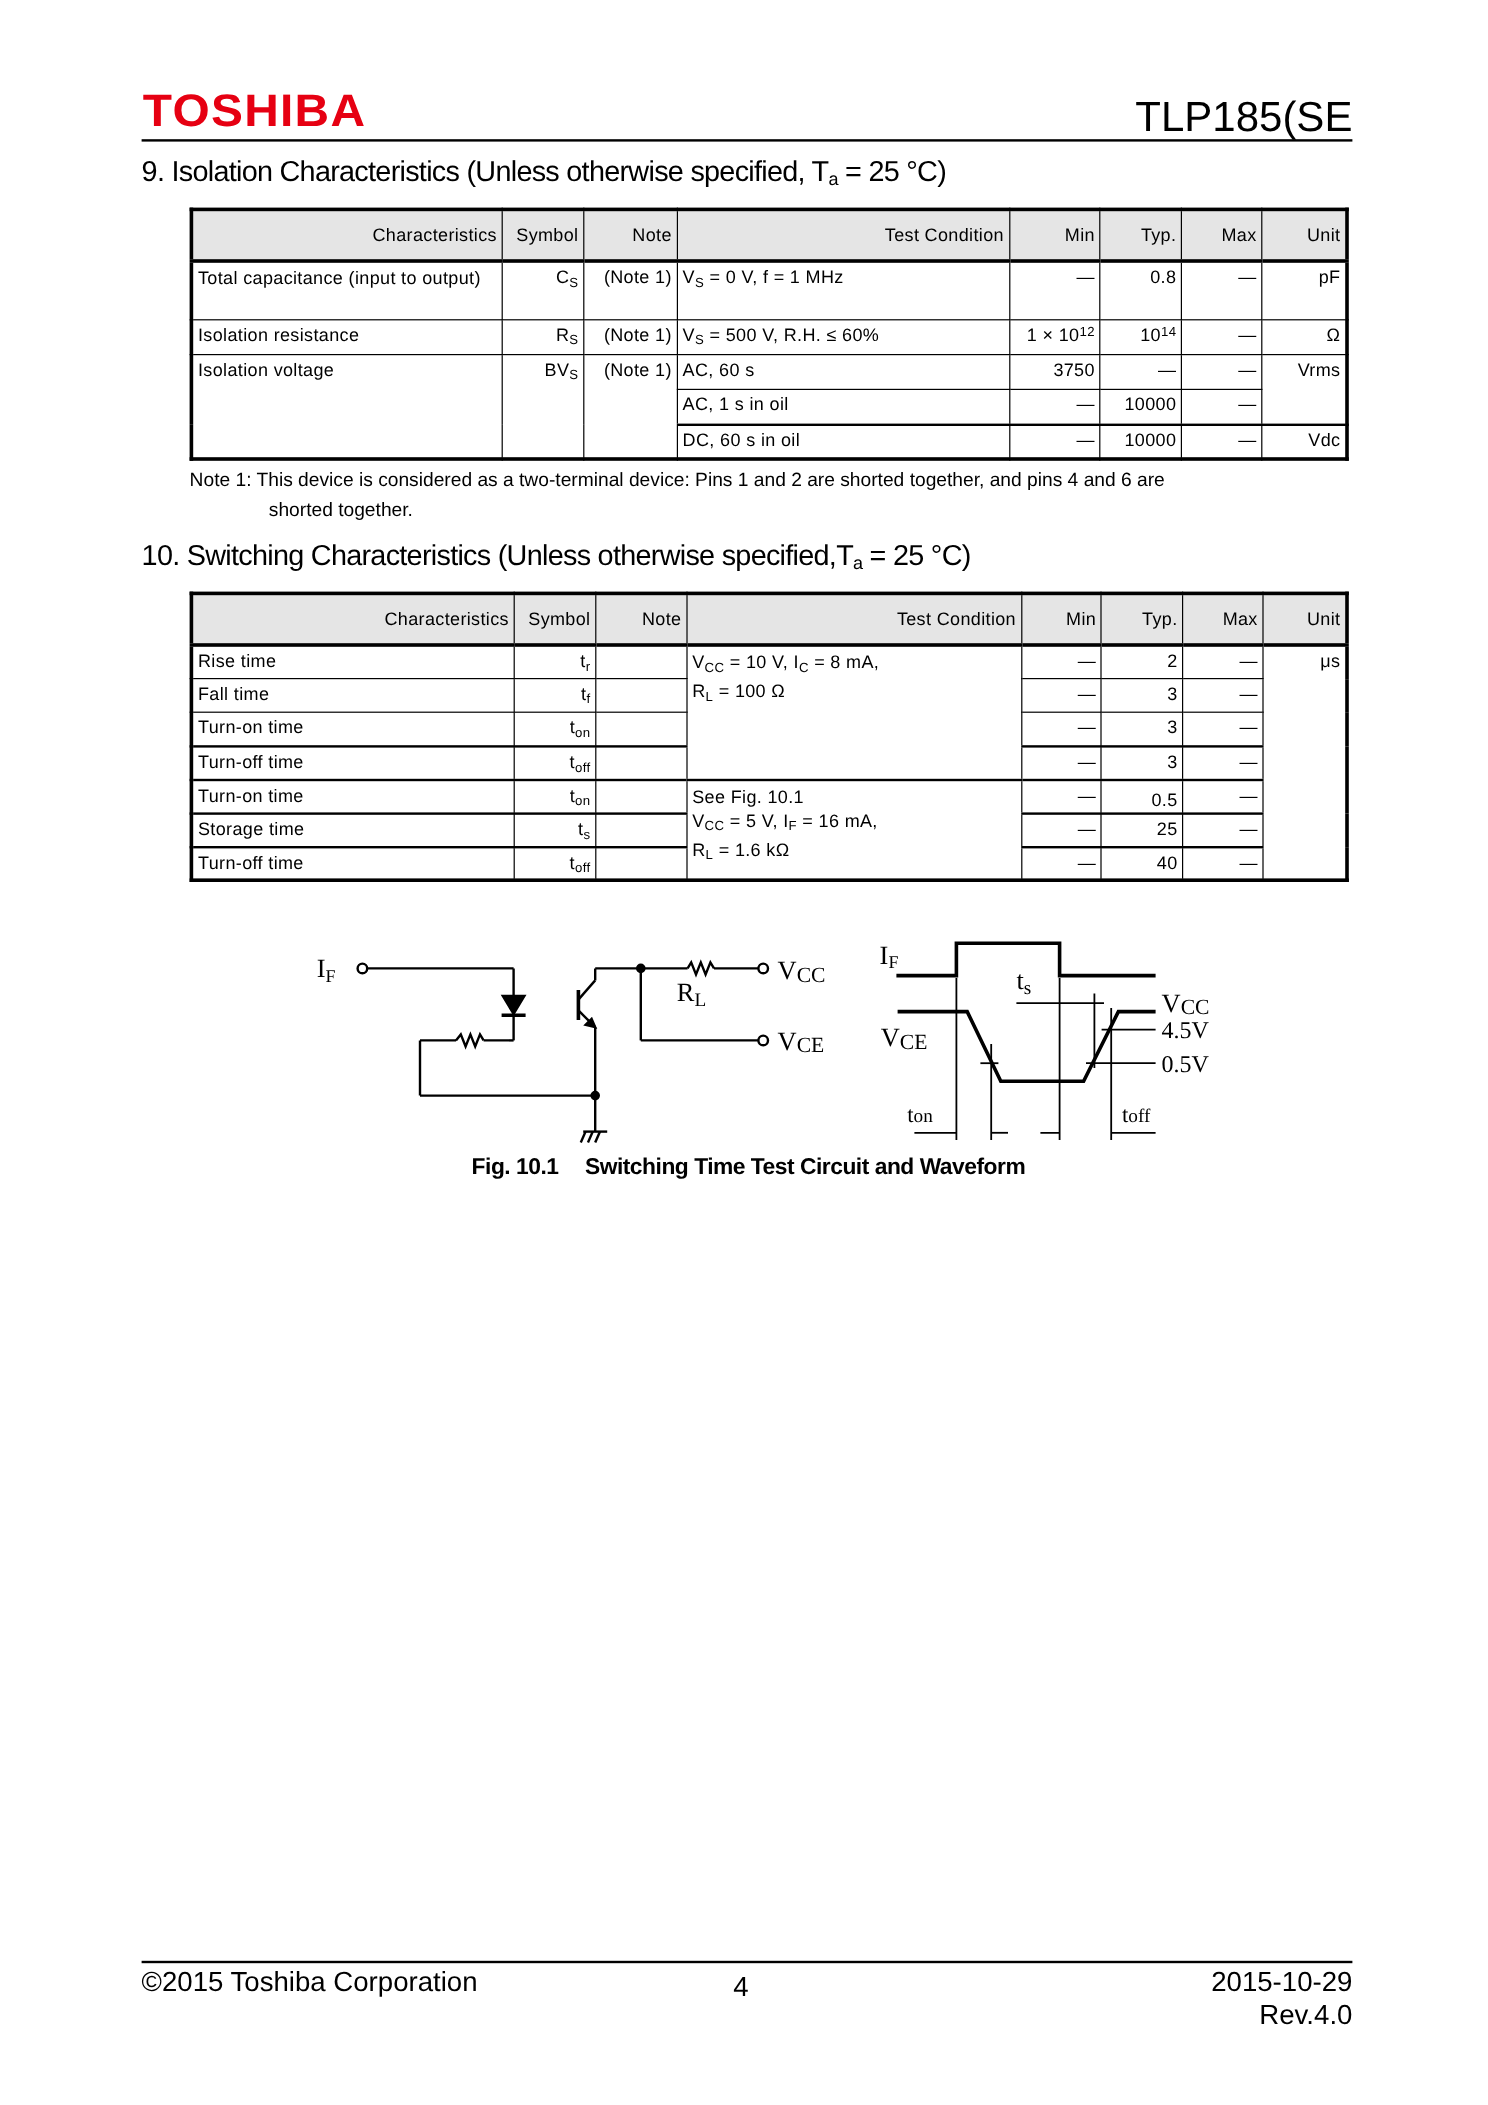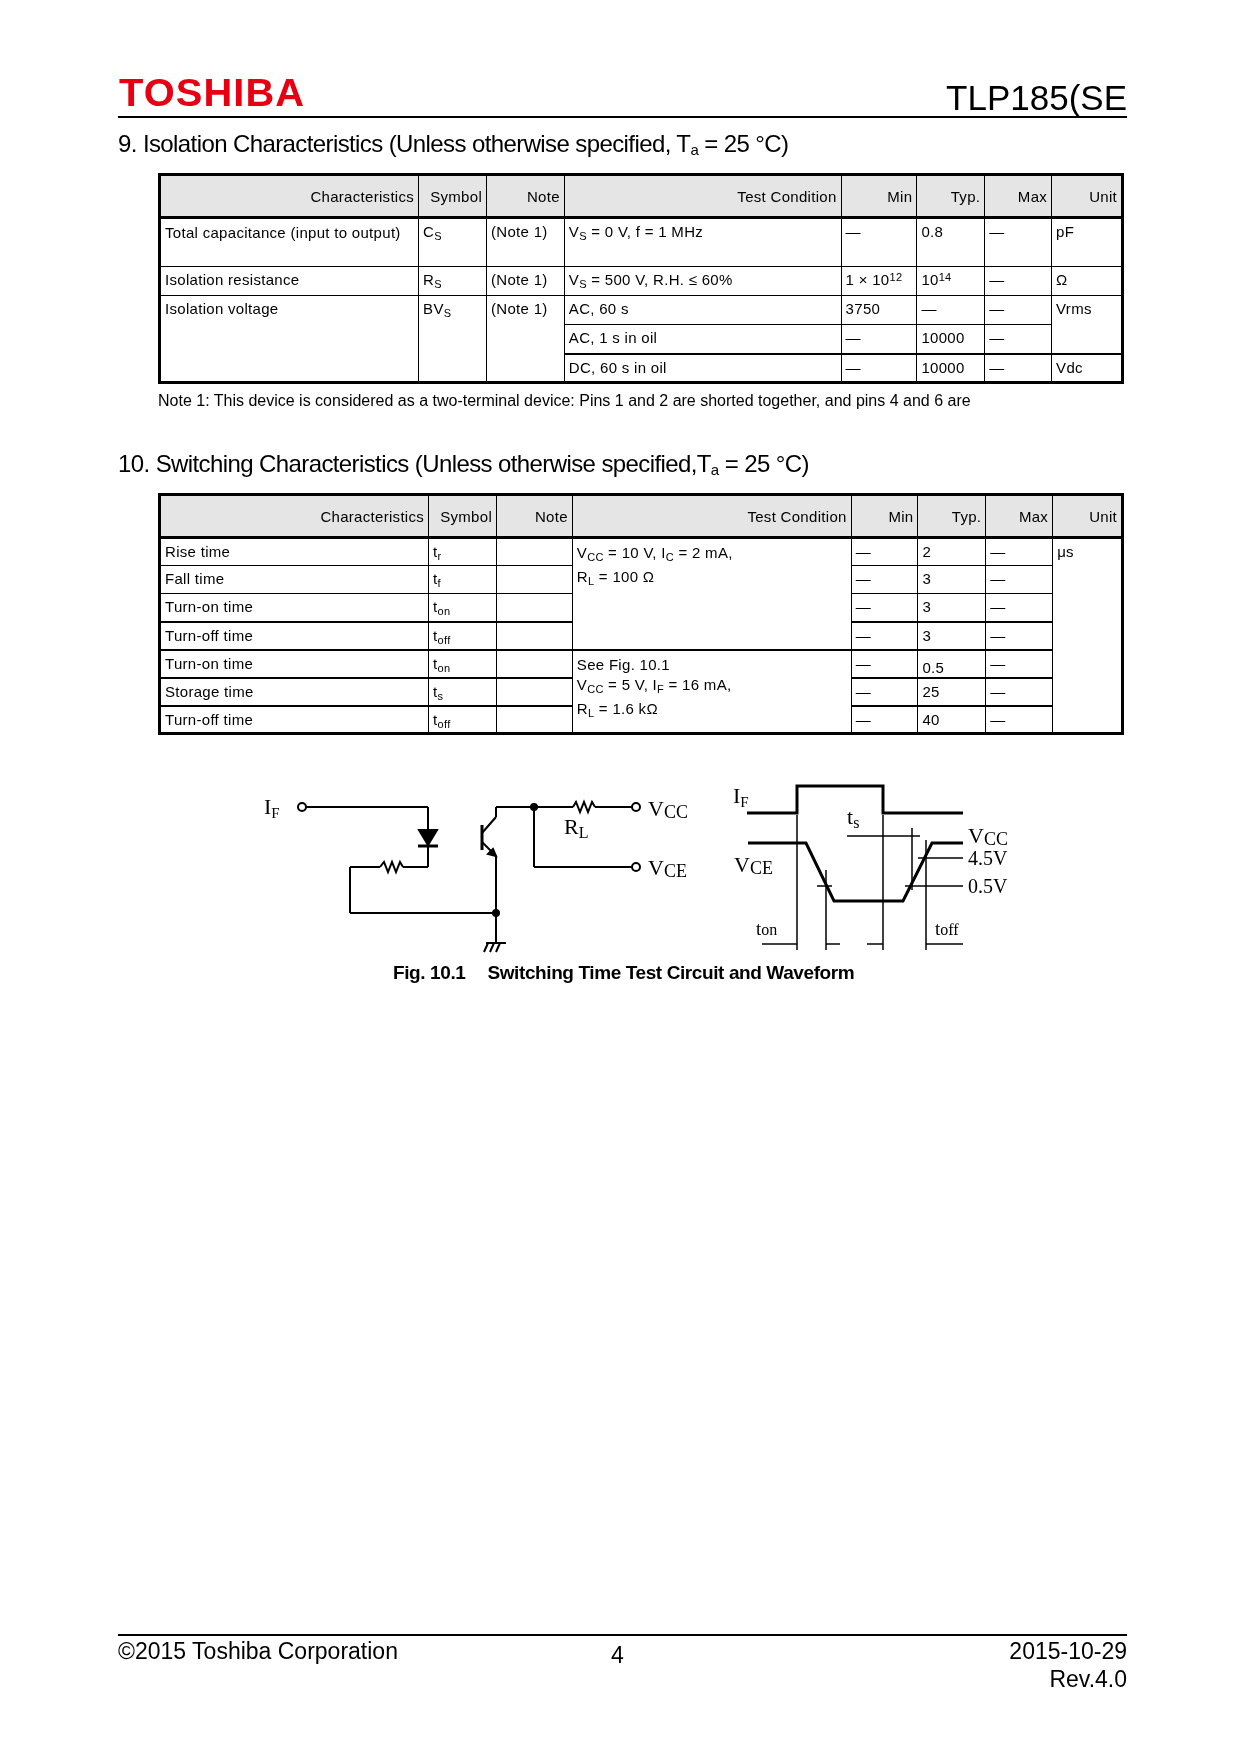--- a/index.html
+++ b/index.html
@@ -6,21 +6,21 @@
   body{width:1240px;height:1754px;position:relative;font-family:"Liberation Sans",sans-serif;color:#000;overflow:hidden;}
   .logo{position:absolute;left:119px;top:72px;font-family:"Liberation Sans",sans-serif;font-weight:bold;font-size:38px;color:#e60012;letter-spacing:1px;transform:scaleX(1.05);transform-origin:left;}
   .partno{position:absolute;right:113px;top:78px;font-size:35px;}
   .hr{position:absolute;left:118px;right:113px;height:2px;background:#000;}
   .h2{position:absolute;left:118px;font-size:24px;letter-spacing:-0.6px;}
   .h2 sub{font-size:15px;vertical-align:-3px;}
   table{position:absolute;border-collapse:collapse;font-size:15px;letter-spacing:0.3px;}
   table td,table th{border:1px solid #000;padding:0 4px;font-weight:normal;vertical-align:top;}
   table th{background:#e5e5e5;height:40px;vertical-align:middle;text-align:right;border-bottom:3px solid #000;}
   table{border:3px solid #000;}
-  .c{text-align:left;}
+  .c{text-align:right;}
   .l{text-align:left;}
   .note{position:absolute;left:158px;font-size:16px;width:966px;line-height:25px;}
   .note .ind{display:block;padding-left:66px;}
   sub.s{font-size:11px;vertical-align:-3px;}
   sup.s{font-size:11px;vertical-align:4px;}
   .fig{position:absolute;left:258px;top:770px;width:760px;height:190px;}
   .caption{position:absolute;left:393px;top:962px;font-size:19px;font-weight:bold;letter-spacing:-0.4px;}
   .caption .gap{display:inline-block;width:22px;}
   .footer{position:absolute;font-size:23px;}
   svg text{font-family:"Liberation Serif",serif;}
@@ -97,20 +97,21 @@
     <td class="c" style="padding-top:4px">—</td>
     <td class="c" style="padding-top:4px">10000</td>
     <td class="c" style="padding-top:4px">—</td>
     <td class="c" style="padding-top:4px">Vdc</td>
   </tr>
 </tbody>
   </table>
 
 <div class="note" style="top:388px">
   <span>Note 1:</span><span> This device is considered as a two-terminal device: Pins 1 and 2 are shorted together, and pins 4 and 6 are</span>
+  <span class="ind">shorted together.</span>
 </div>
 
 <div class="h2" style="top:450px"><span>10. Switching Characteristics (Unless otherwise specified,T</span><sub>a</sub><span> = 25 °C)</span></div>
 
 <table style="left:158px;top:493px;width:966px;">
   <colgroup>
       <col style="width:270px">
       <col style="width:68px">
       <col style="width:76px">
       <col style="width:280px">
@@ -128,21 +129,21 @@
     <th>Min</th>
     <th>Typ.</th>
     <th>Max</th>
     <th>Unit</th>
   </tr>
   <tr style="height:28px">
     <td class="l" style="padding-top:4px">Rise time</td>
     <td class="c" style="padding-top:4px"><span>t</span><sub class="s">r</sub></td>
     <td></td>
     <td class="l" rowspan="4" style="padding-top:4px;line-height:20px;border-bottom:2px solid #000">
-      <span>V</span><sub class="s">CC</sub><span> = 10 V, I</span><sub class="s">C</sub><span> = 2 mA,</span><br>
+      <span>V</span><sub class="s">CC</sub><span> = 10 V, I</span><sub class="s">C</sub><span> = 8 mA,</span><br>
       <span>R</span><sub class="s">L</sub><span> = 100 Ω</span>
     </td>
     <td class="c" style="padding-top:4px">—</td>
     <td class="c" style="padding-top:4px">2</td>
     <td class="c" style="padding-top:4px">—</td>
     <td class="c" rowspan="7" style="padding-top:4px">μs</td>
   </tr>
   <tr style="height:28px">
     <td class="l" style="padding-top:4px">Fall time</td>
     <td class="c" style="padding-top:4px"><span>t</span><sub class="s">f</sub></td>

